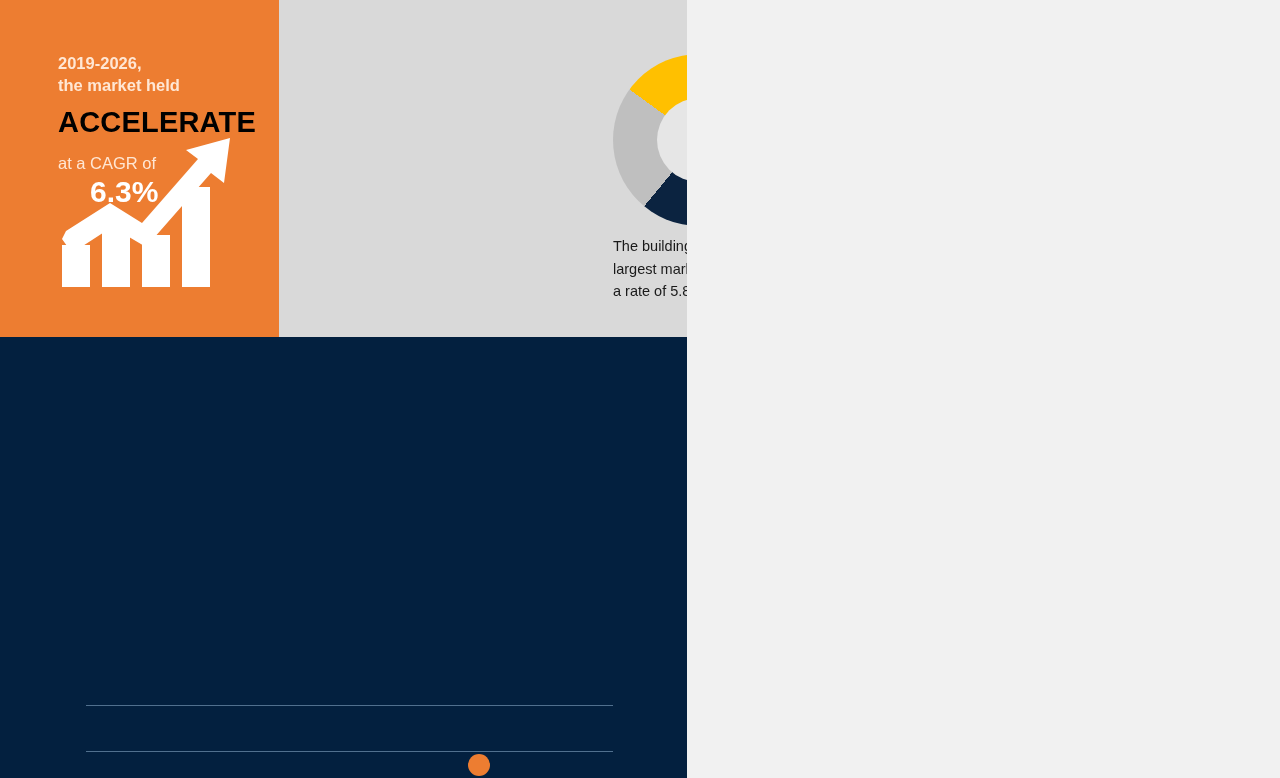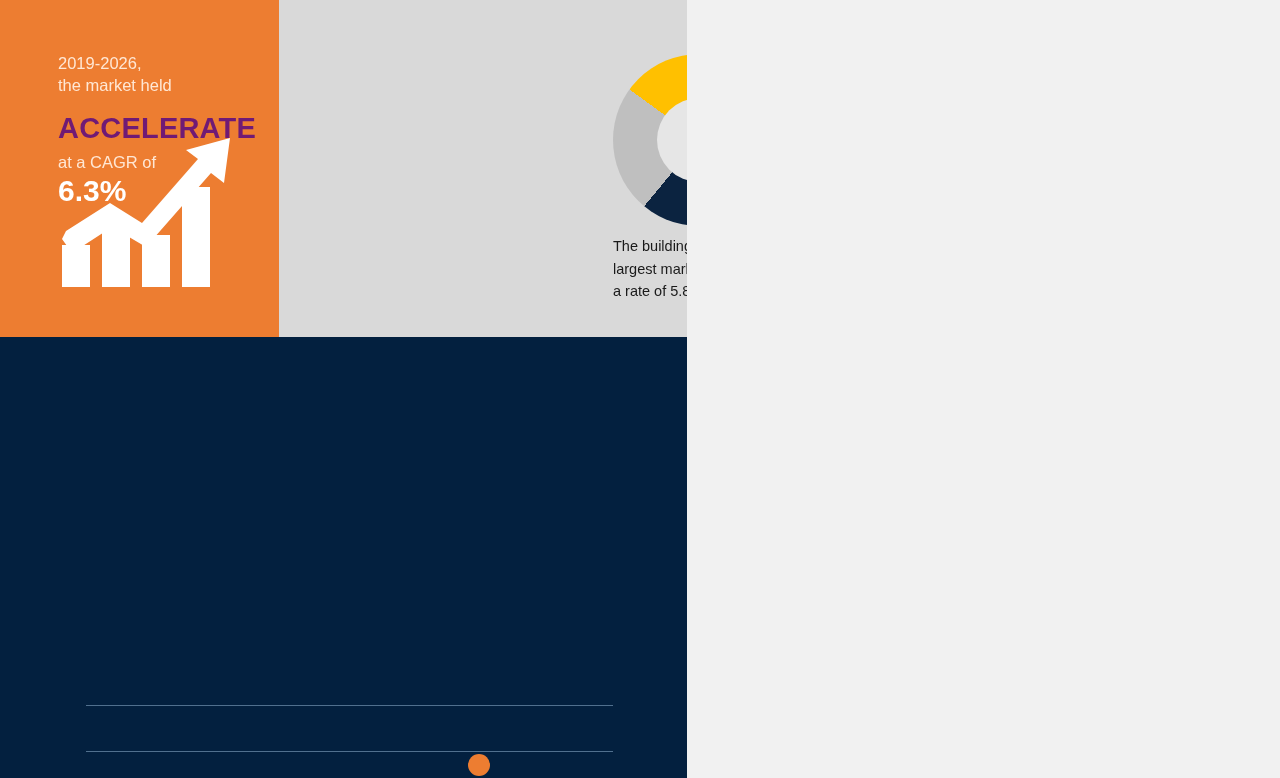--- a/index.html
+++ b/index.html
@@ -27,31 +27,31 @@
     background: #03203f;
   }
   #panel-right {
     left: 687px; top: 0; width: 593px; height: 778px;
     background: #f1f1f1;
   }
 
   
   #cagr-block { position: absolute; left: 58px; top: 52px; width: 215px; }
   .cagr-line1 {
-    color: #ffe7d4; font-size: 16.5px; line-height: 22px; font-weight: 400;
+    color: #ffe7d4; font-size: 16.5px; line-height: 22px; font-weight: 700;
   }
   .cagr-accelerate {
-    color: #701a75; font-size: 29px; font-weight: bold; letter-spacing: .2px;
-    line-height: 36px; margin-top: 14px;
+    color: #000000; font-size: 29px; font-weight: bold; letter-spacing: .2px;
+    line-height: 36px; margin-top: 8px;
   }
   .cagr-line3 {
-    color: #ffe7d4; font-size: 16.5px; line-height: 24px; margin-top: 4px;
+    color: #ffe7d4; font-size: 16.5px; line-height: 24px; margin-top: 11px;
   }
   .cagr-value {
-    color: #ffffff; font-size: 30px; font-weight: bold; line-height: 34px;
+    color: #ffffff; font-size: 30px; font-weight: bold; line-height: 34px; margin-left: 32px;
   }
   #growth-icon { position: absolute; left: 58px; top: 135px; width: 180px; height: 170px; }
 
   
   #donut-wrap { position: absolute; left: 334px; top: 54px; width: 172px; height: 172px; }
   #donut {
     width: 172px; height: 172px; border-radius: 50%;
   }
   #donut-hole {
     position: absolute; left: 50%; top: 50%; transform: translate(-50%,-50%);

